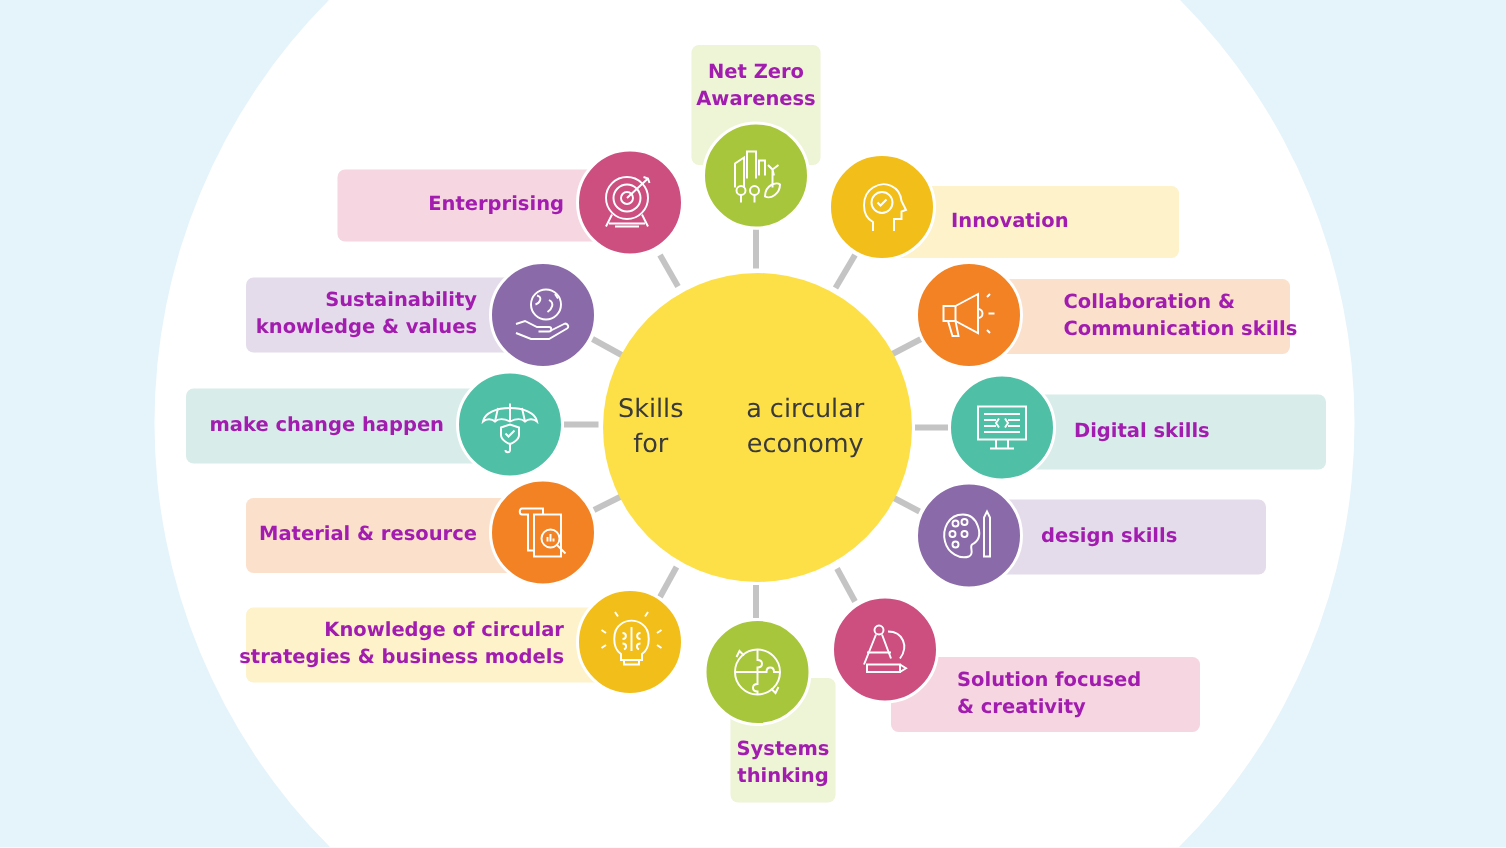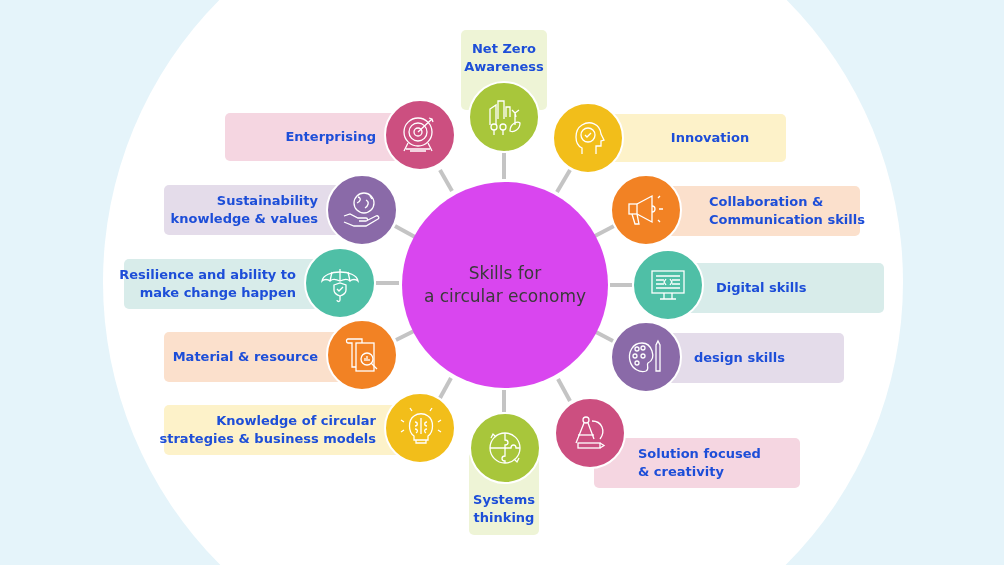--- a/index.html
+++ b/index.html
@@ -1,23 +1,23 @@
 <!DOCTYPE html>
 <html><head>
 <meta charset="utf-8">
 <style>
   html, body { margin:0; padding:0; }
   body { width:1004px; height:565px; overflow:hidden; background:#e5f4fa; position:relative;
          font-family:"DejaVu Sans", "Liberation Sans", sans-serif; }
   .big-circle { position:absolute; left:103px; top:-118px; width:800px; height:800px; border-radius:50%; background:#ffffff; }
-  .hub { position:absolute; left:402px; top:182px; width:206px; height:206px; border-radius:50%; background:#d946ef;
-         display:flex; flex-direction:column; align-items:center; justify-content:center; z-index:3; }
+  .hub { position:absolute; left:402px; top:182px; width:206px; height:206px; border-radius:50%; background:#fde047;
+         display:flex; flex-direction:row; align-items:center; justify-content:center; z-index:3; }
   .hub span { display:block; color:#3a3a3a; font-size:17px; line-height:23px; text-align:center; }
   svg.connectors { position:absolute; left:0; top:0; width:1004px; height:565px; z-index:2; }
-  .label { position:absolute; border-radius:5px; color:#1d4ed8; font-size:13px; font-weight:bold; line-height:18px;
+  .label { position:absolute; border-radius:5px; color:#a21caf; font-size:13px; font-weight:bold; line-height:18px;
            display:flex; flex-direction:column; justify-content:center; z-index:2; box-sizing:border-box; }
   .label.right-text { text-align:right; padding-right:44px; align-items:flex-end; }
   .label.left-text { text-align:left; padding-left:44px; align-items:flex-start; }
   .label.vtop { text-align:center; align-items:center; justify-content:flex-start; padding-top:10px; }
   .label.vbot { text-align:center; align-items:center; justify-content:flex-end; padding-bottom:8px; }
   .label span { display:block; white-space:nowrap; }
   .node { position:absolute; width:68px; height:68px; margin-left:-36px; margin-top:-36px; border-radius:50%;
           border:2px solid #ffffff; z-index:4; display:flex; align-items:center; justify-content:center; }
   .node svg { width:44px; height:44px; }
 </style>
@@ -45,50 +45,49 @@
 
 <div class="hub">
   <span>Skills for</span>
   <span>a circular economy</span>
 </div>
 
 <div class="label vtop" style="left:461px;top:30px;width:86px;height:80px;background:#eef4d6;">
   <span>Net Zero</span>
   <span>Awareness</span>
 </div>
-<div class="label left-text" style="left:590px;top:114px;width:196px;height:48px;background:#fdf2c9;align-items:center;">
+<div class="label left-text" style="left:590px;top:124px;width:196px;height:48px;background:#fdf2c9;">
   <span>Innovation</span>
 </div>
 <div class="label left-text" style="left:665px;top:186px;width:195px;height:50px;background:#fbe0cc;">
   <span>Collaboration &amp;</span>
   <span>Communication skills</span>
 </div>
 <div class="label left-text" style="left:672px;top:263px;width:212px;height:50px;background:#d8ecea;">
   <span>Digital skills</span>
 </div>
 <div class="label left-text" style="left:650px;top:333px;width:194px;height:50px;background:#e4dcea;">
   <span>design skills</span>
 </div>
 <div class="label left-text" style="left:594px;top:408px;width:206px;height:50px;background:#f5d6e1;margin-top:30px;">
   <span>Solution focused</span>
   <span>&amp; creativity</span>
 </div>
-<div class="label vbot" style="left:469px;top:452px;width:70px;height:83px;background:#eef4d6;">
+<div class="label vbot" style="left:487px;top:452px;width:70px;height:83px;background:#eef4d6;">
   <span>Systems</span>
   <span>thinking</span>
 </div>
 <div class="label right-text" style="left:164px;top:405px;width:256px;height:50px;background:#fdf2c9;">
   <span>Knowledge of circular</span>
   <span>strategies &amp; business models</span>
 </div>
 <div class="label right-text" style="left:164px;top:332px;width:198px;height:50px;background:#fbe0cc;">
   <span>Material &amp; resource</span>
 </div>
 <div class="label right-text" style="left:124px;top:259px;width:216px;height:50px;background:#d8ecea;">
-  <span>Resilience and ability to</span>
   <span>make change happen</span>
 </div>
 <div class="label right-text" style="left:164px;top:185px;width:198px;height:50px;background:#e4dcea;padding-left:36px;">
   <span>Sustainability</span>
   <span>knowledge &amp; values</span>
 </div>
 <div class="label right-text" style="left:225px;top:113px;width:195px;height:48px;background:#f5d6e1;padding-left:32px;">
   <span>Enterprising</span>
 </div>
 

